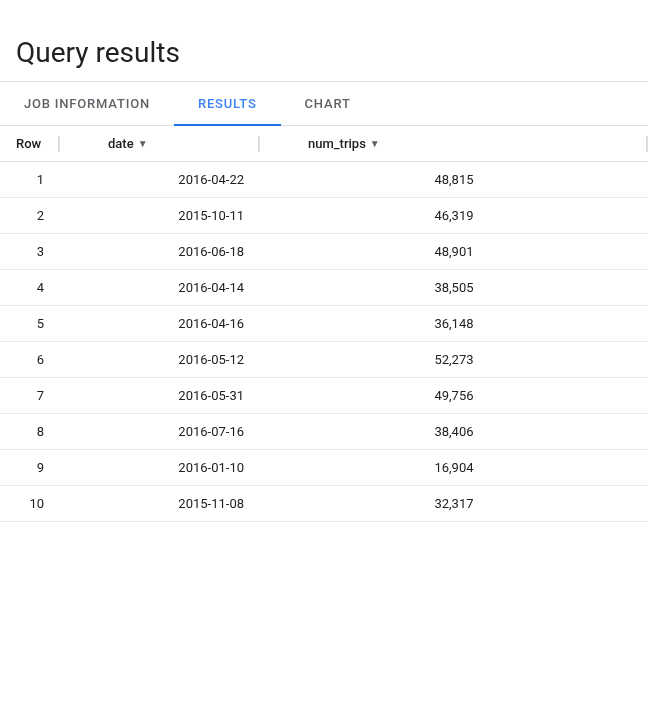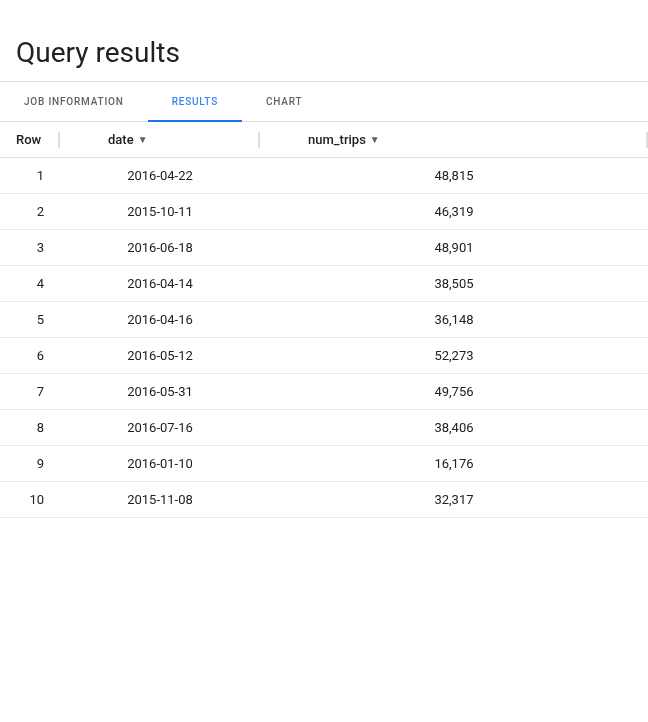--- a/index.html
+++ b/index.html
@@ -28,21 +28,21 @@
     }
 
     .tabs-bar {
       display: flex;
       border-bottom: 1px solid #e0e0e0;
       padding: 0 0;
     }
 
     .tab-item {
       padding: 14px 24px;
-      font-size: 10px;
+      font-size: 13px;
       font-weight: 500;
       letter-spacing: 0.8px;
       color: #5f6368;
       cursor: pointer;
       text-transform: uppercase;
       position: relative;
       user-select: none;
     }
 
     .tab-item.active {
@@ -119,21 +119,21 @@
       color: #202124;
     }
 
     td.row-num {
       text-align: right;
       color: #202124;
       width: 60px;
     }
 
     td.date-col {
-      text-align: center;
+      text-align: right;
       width: 200px;
     }
 
     td.num-col {
       text-align: center;
     }
 
     .divider {
       border: none;
       border-top: 1px solid #e0e0e0;
@@ -222,21 +222,21 @@
           <td class="num-col">49,756</td>
         </tr>
         <tr>
           <td class="row-num">8</td>
           <td class="date-col">2016-07-16</td>
           <td class="num-col">38,406</td>
         </tr>
         <tr>
           <td class="row-num">9</td>
           <td class="date-col">2016-01-10</td>
-          <td class="num-col">16,176</td>
+          <td class="num-col">16,904</td>
         </tr>
         <tr>
           <td class="row-num">10</td>
           <td class="date-col">2015-11-08</td>
           <td class="num-col">32,317</td>
         </tr>
       </tbody>
   </table>
 </div>
 

